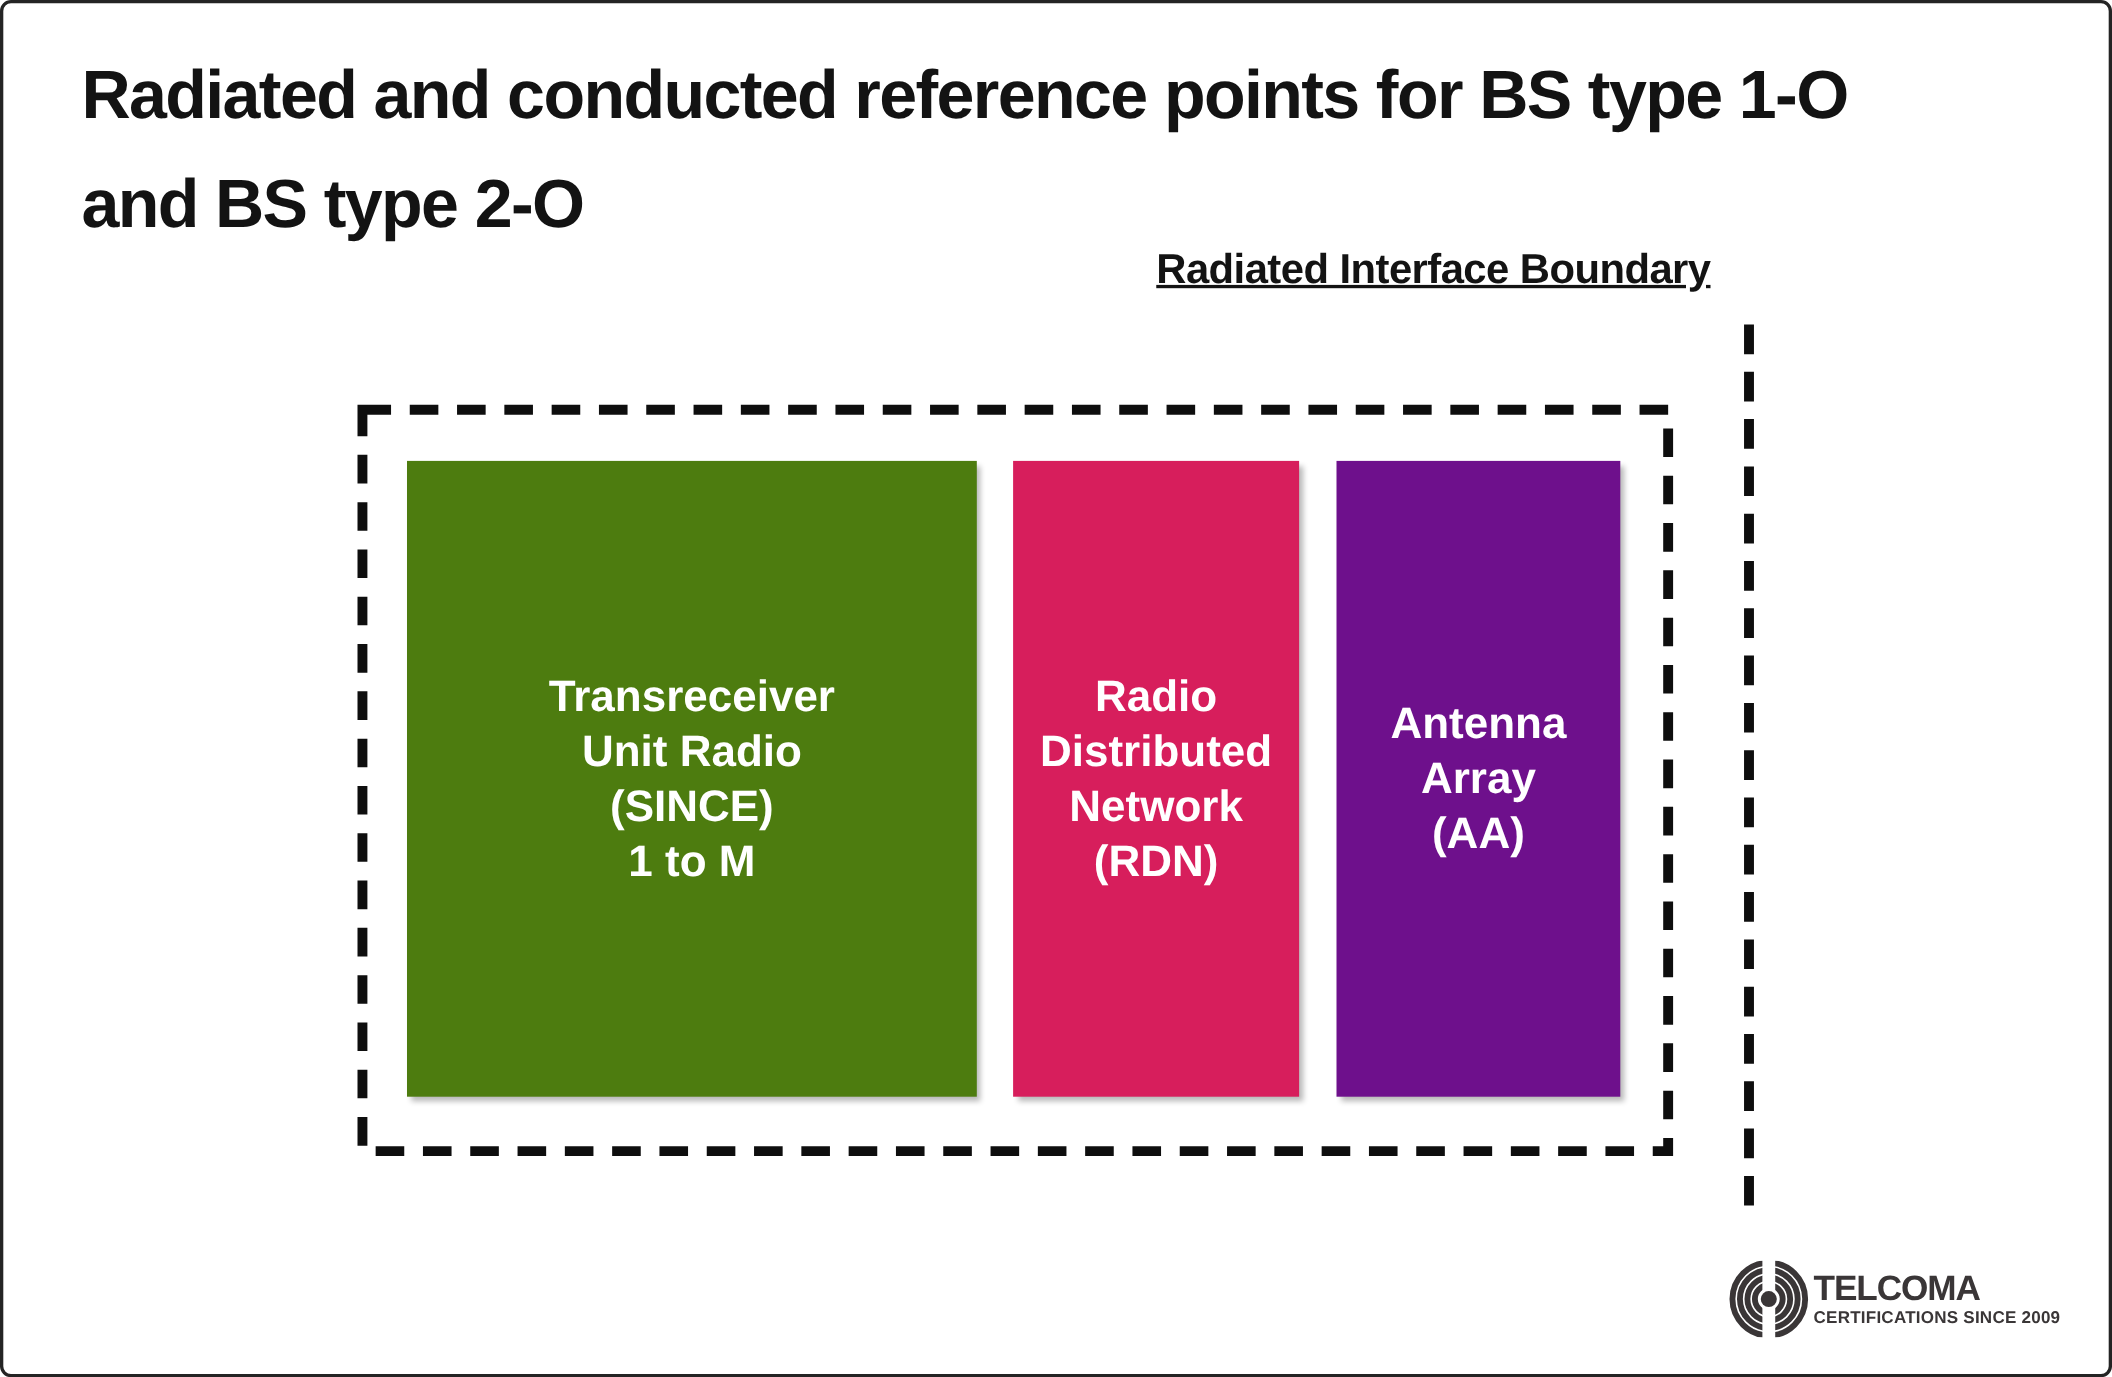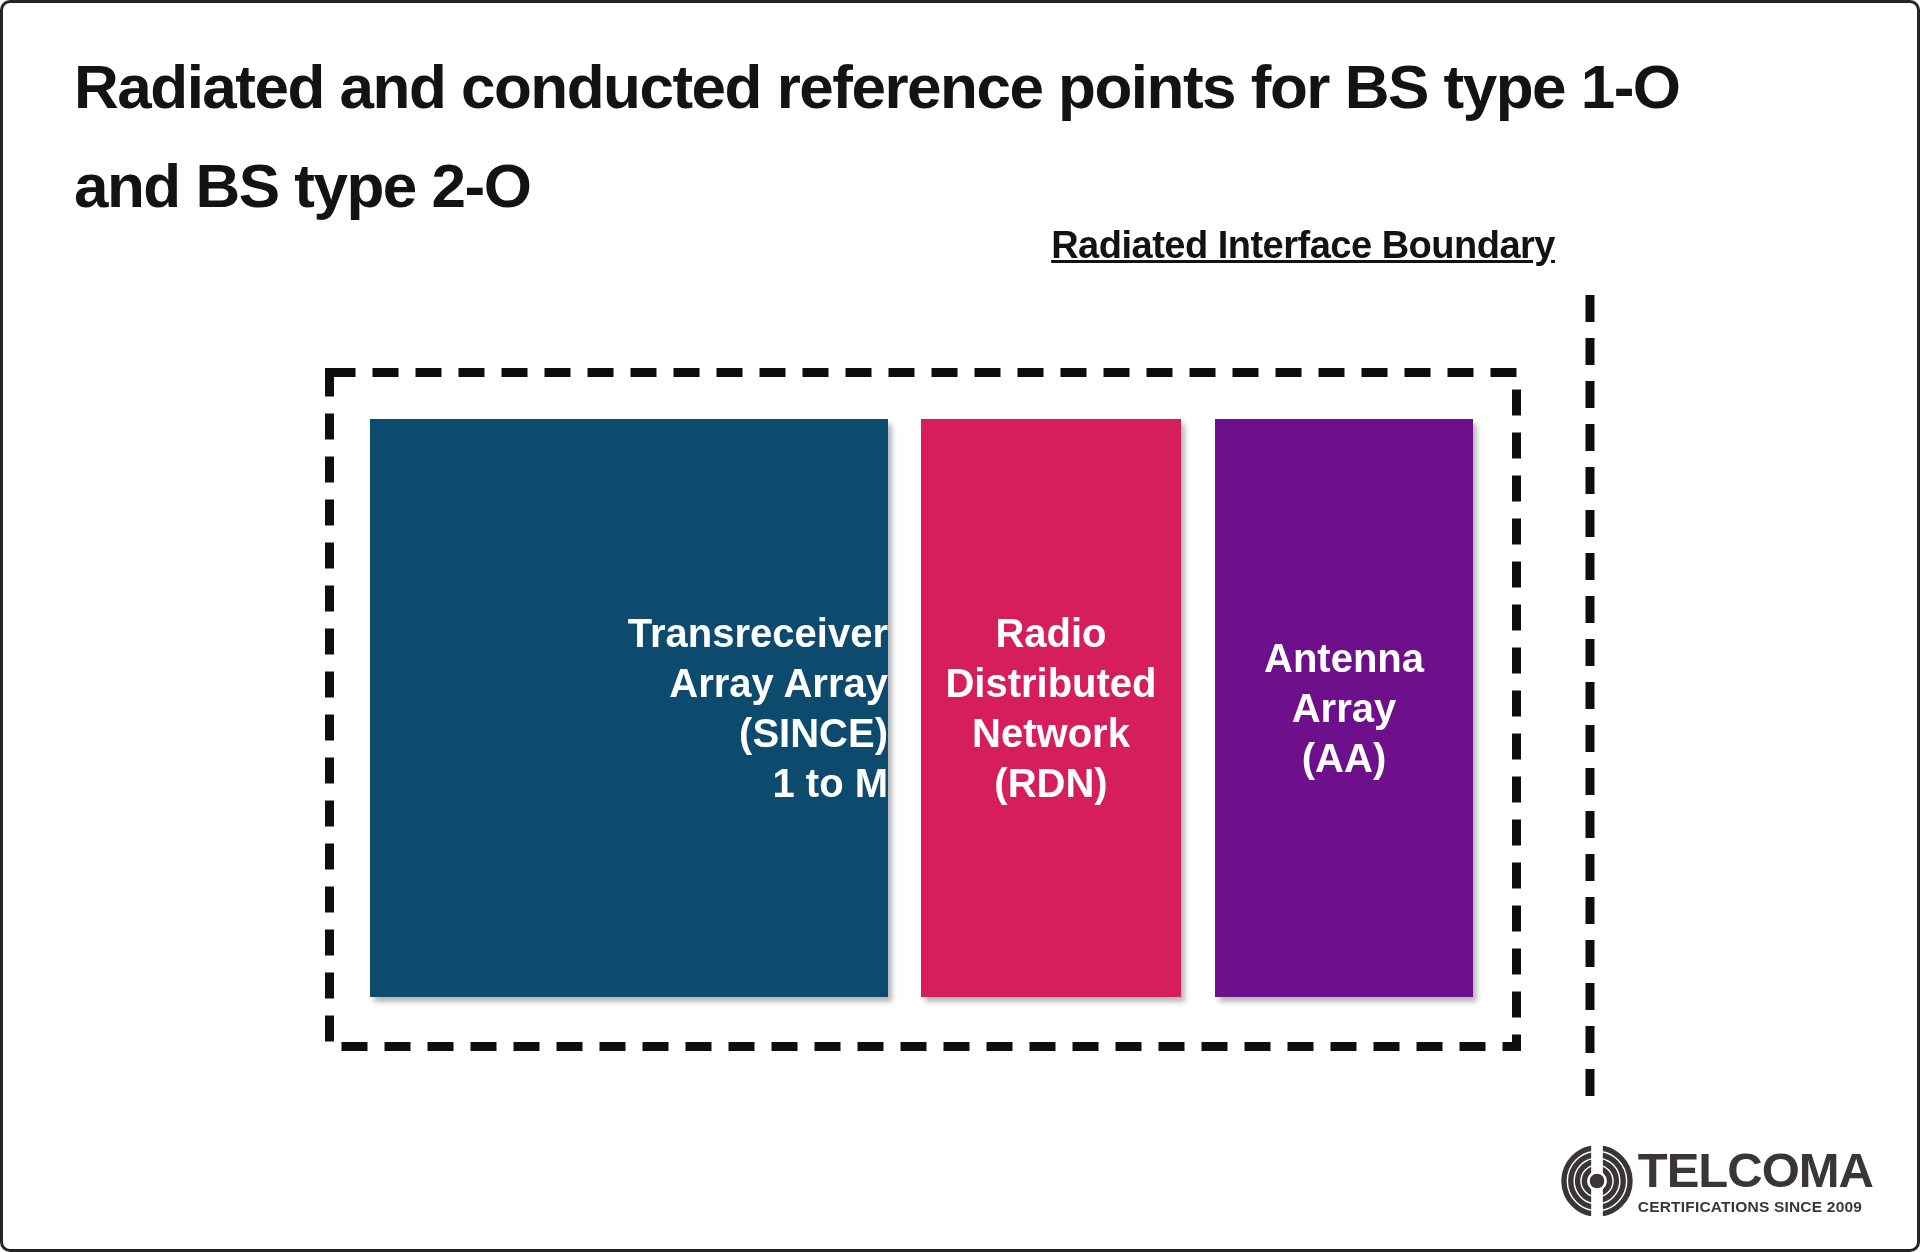--- a/index.html
+++ b/index.html
@@ -34,43 +34,43 @@
     box-shadow:4px 5px 5px rgba(0,0,0,0.28);
   }
   .block-trxua{left:367px;width:518px;}
   .block-rdn{left:918px;width:260px;}
   .block-aa{left:1212px;width:258px;}
   .logo{
     position:absolute;right:44px;bottom:33px;
     display:flex;align-items:center;gap:3px;
   }
   .logo-text{display:flex;flex-direction:column;align-items:flex-start;}
-  .logo-brand{font-size:49px;font-weight:bold;letter-spacing:-1px;line-height:1;}
+  .logo-brand{font-size:32px;font-weight:bold;letter-spacing:-1px;line-height:1;}
   .logo-tagline{font-size:15.5px;font-weight:bold;letter-spacing:0.2px;margin-top:3px;white-space:nowrap;}
 </style>
 </head>
 <body>
 
 <div class="canvas" style="color: rgb(19, 19, 19);">
 
   <div class="title">
     <div>Radiated and conducted reference points for BS type 1-O</div>
     <div>and BS type 2-O</div>
   </div>
 
   <div class="boundary-label">Radiated Interface Boundary</div>
 
   <svg class="overlay" width="1920" height="1252" viewBox="0 0 1920 1252">
     <rect x="326.5" y="369.5" width="1187" height="674" fill="none" stroke="#0e0e0e" stroke-width="9" stroke-dasharray="26 17" style="stroke: rgb(14, 14, 14);"></rect>
     <line x1="1587" y1="292" x2="1587" y2="1104" stroke="#0e0e0e" stroke-width="9" stroke-dasharray="27 16" style="stroke: rgb(14, 14, 14);"></line>
   </svg>
 
-  <div class="block block-trxua" style="background: #0c4a6e; align-items: flex-end;">
+  <div class="block block-trxua" style="background: #4d7c0f;">
     <div>Transreceiver</div>
-    <div>Array Array</div>
+    <div>Unit Radio</div>
     <div>(SINCE)</div>
     <div>1 to M</div>
   </div>
 
   <div class="block block-aa" style="background: rgb(110, 16, 140);">
     <div>Antenna</div>
     <div>Array</div>
     <div>(AA)</div>
   </div>
 

